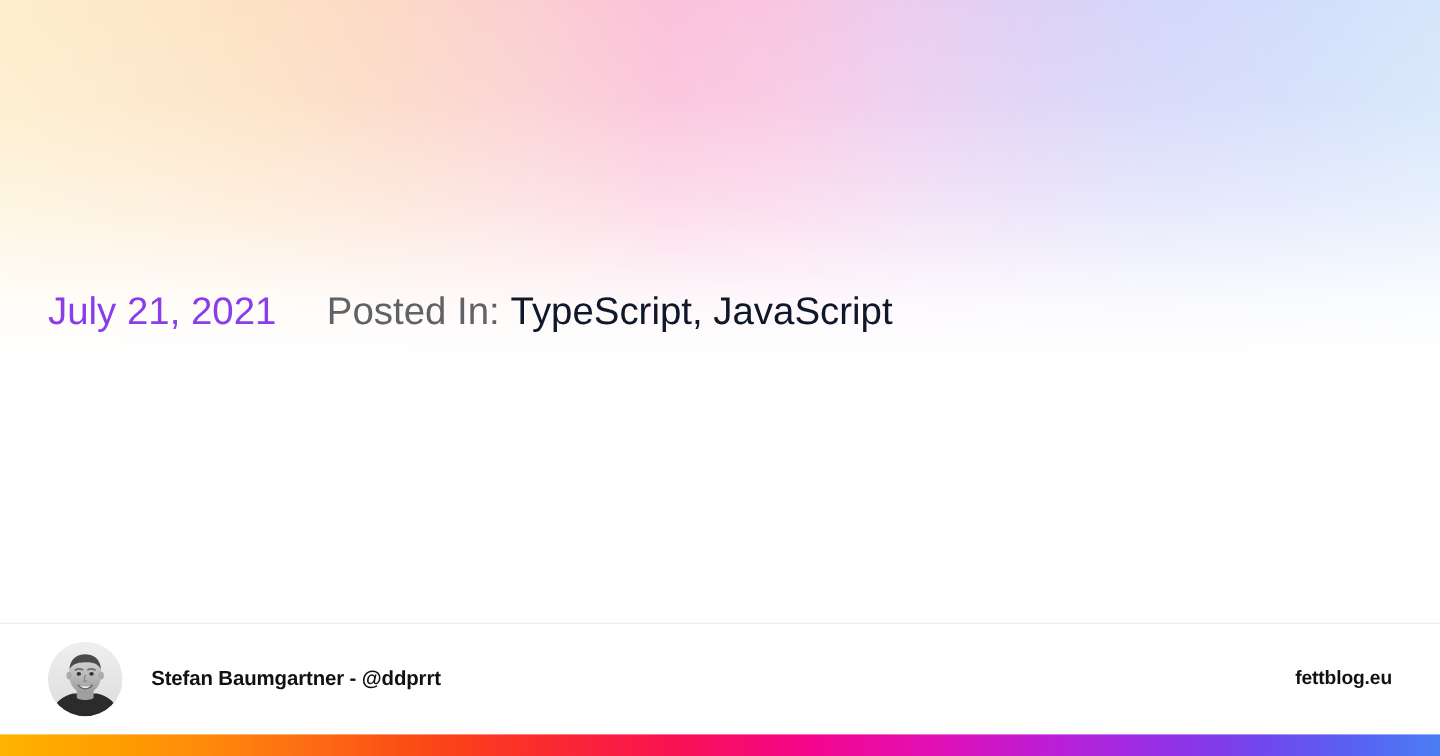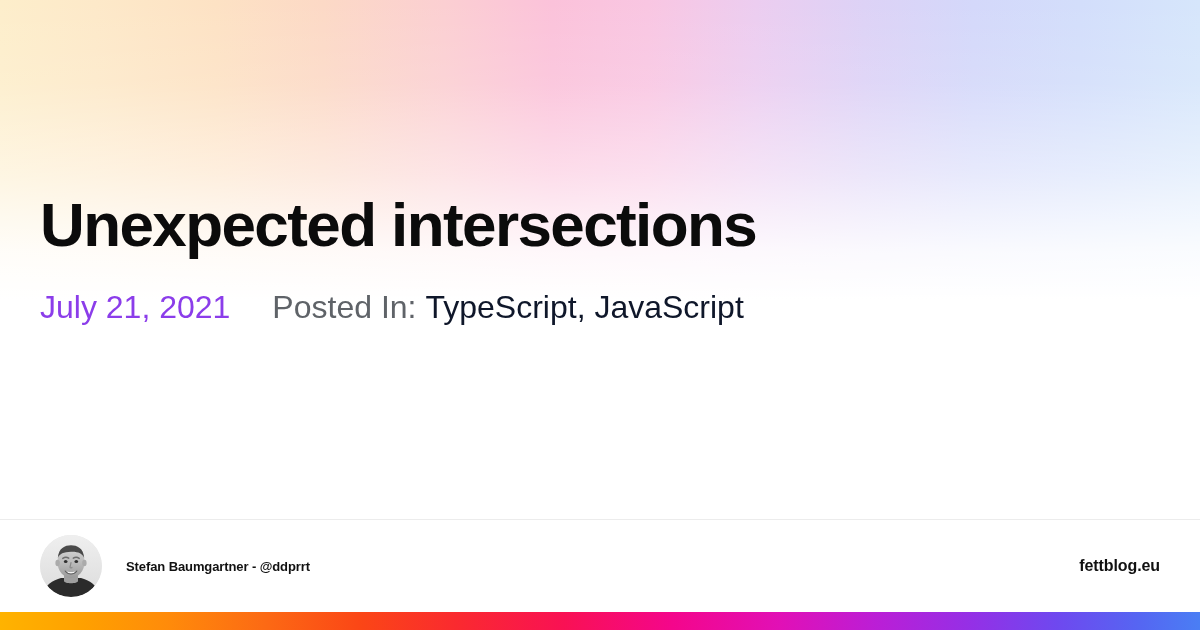--- a/index.html
+++ b/index.html
@@ -133,21 +133,21 @@
     overflow: hidden;
     flex: 0 0 62px;
     background: #e8e8e8;
     display: block;
   }
 
   .avatar svg { display: block; width: 62px; height: 62px; }
 
   .author-name {
     margin-left: 24px;
-    font-size: 13px;
+    font-size: 17px;
     font-weight: 700;
     color: #111111;
     letter-spacing: -0.1px;
   }
 
   .site-name {
     font-size: 16px;
     font-weight: 700;
     color: #111111;
     letter-spacing: -0.1px;
@@ -179,21 +179,20 @@
 </style>
 </head>
 <body>
 
 <div class="card">
 
   <div class="gradient-wash"></div>
 
   <div class="content">
 
-    <h1 class="post-title">Unexpected intersections</h1>
 
     <div class="meta-row">
       <span class="meta-date">July 21, 2021</span>
       <span class="meta-label">Posted In:</span>
       <span class="meta-tags">TypeScript, JavaScript</span>
     </div>
 
   </div>
 
   <div class="footer-divider"></div>

